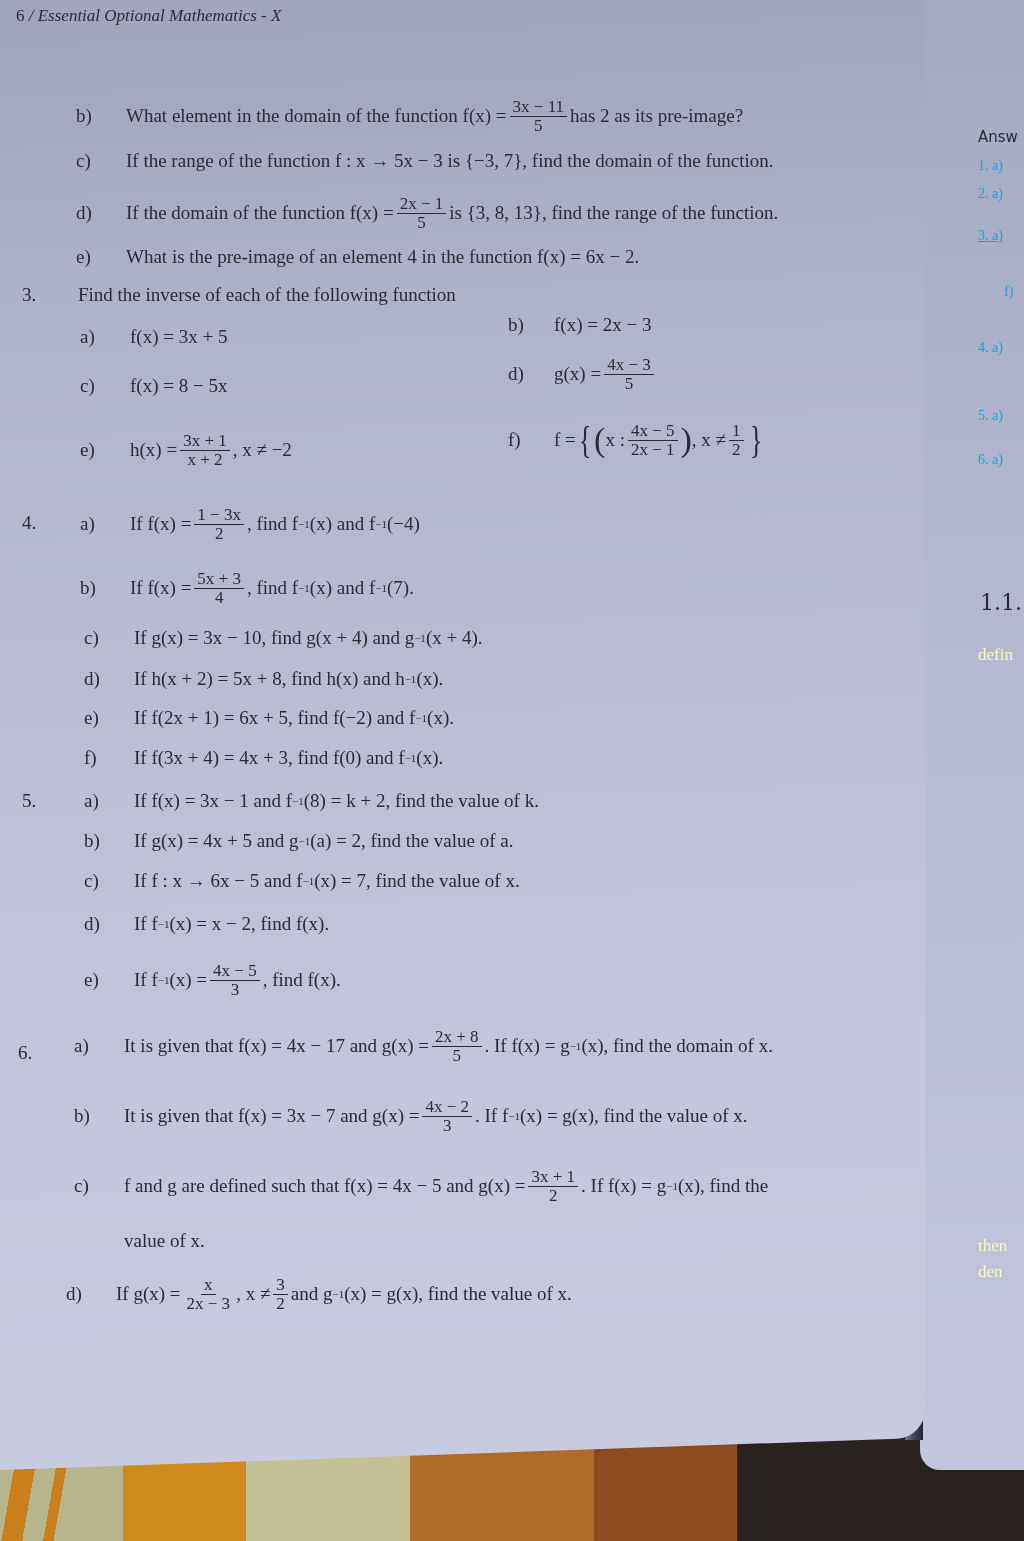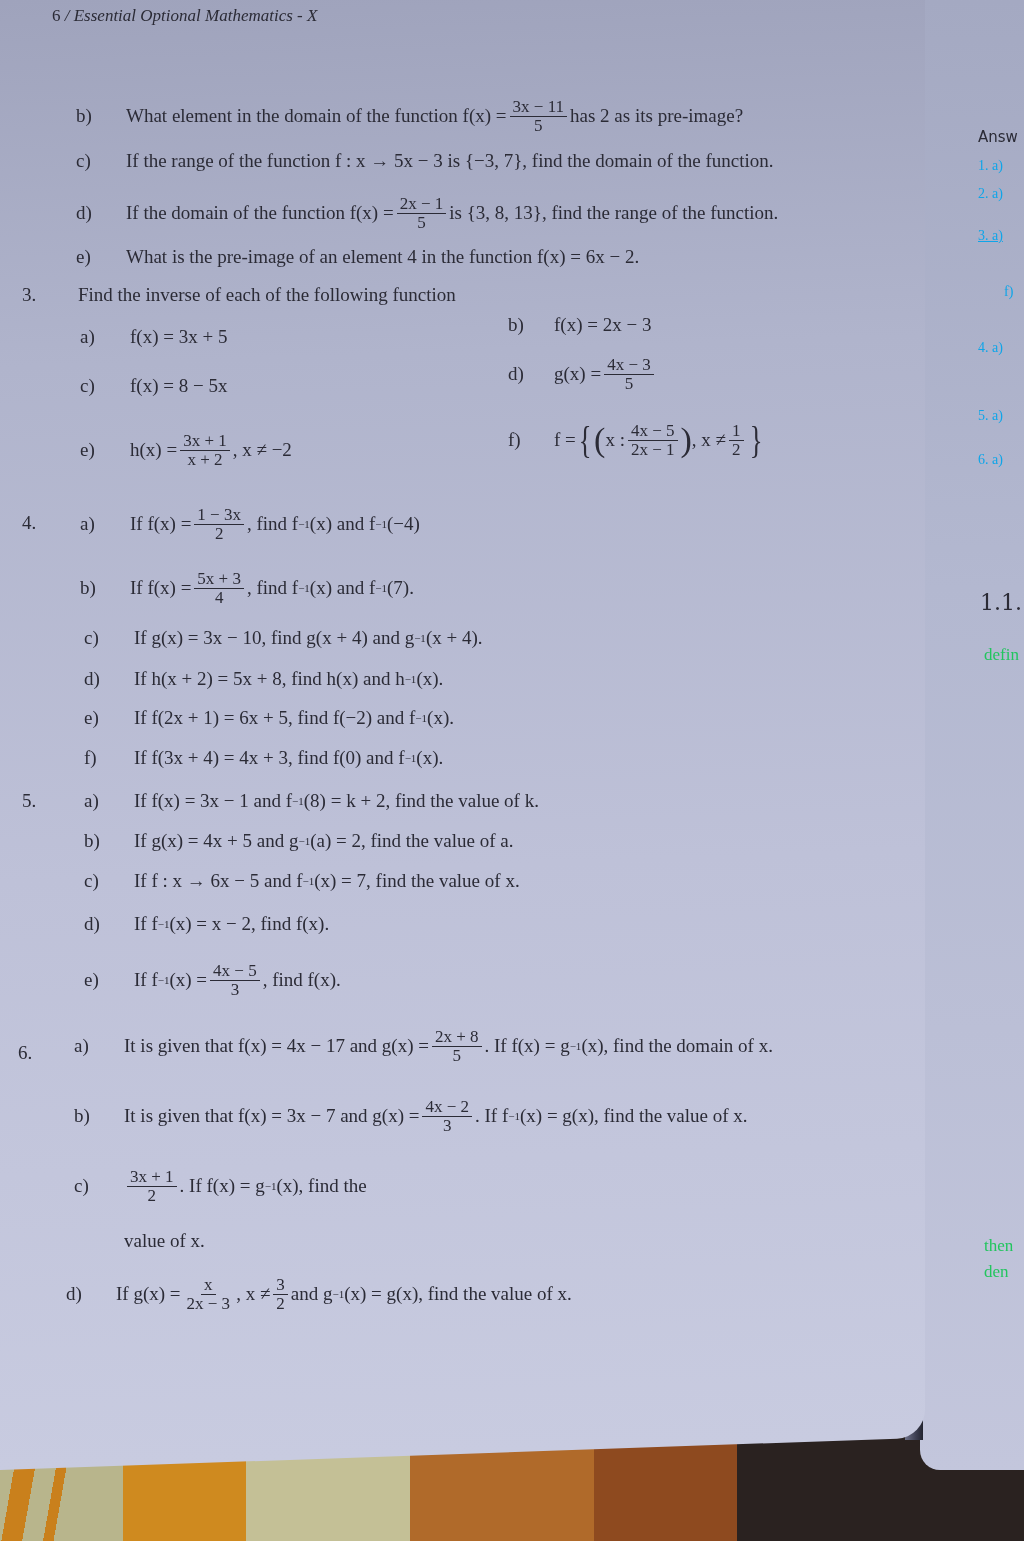--- a/index.html
+++ b/index.html
@@ -29,36 +29,36 @@
   }
   
   .page-left {
     position:absolute; top:0; left:0; width:925px; height:1470px;
     background:linear-gradient(180deg,#9fa3bc 0%,#b0b4cc 25%,#bec1d8 60%,#c8cbe0 100%);
     transform:skewY(-2deg); transform-origin:0 0;
     border-bottom-right-radius:28px;
   }
   .content { position:absolute; top:0; left:0; width:1024px; height:1430px; }
   .header {
-    position:absolute; left:16px; top:6px; font-size:17px; font-style:italic;margin-left:36px;
+    position:absolute; left:16px; top:6px; font-size:17px; font-style:italic;
   }
   .header .num { font-style:normal; }
   .line { position:absolute; font-size:19px; white-space:nowrap; display:flex; align-items:center; }
   .qnum { position:absolute; font-size:19px; }
   .lbl { display:inline-block; width:50px; }
   .frac { display:inline-flex; flex-direction:column; align-items:center; vertical-align:middle; margin:8px 3px; font-size:17px; line-height:1.05; }
   .frac .n { border-bottom:1.5px solid #2b2b36; padding:0 3px; }
   .frac .d { padding:0 3px; }
   .sup { font-size:11px; vertical-align:super; }
   .brace { font-size:38px; line-height:1; transform:scaleX(0.7); display:inline-block; }
   .paren { font-size:34px; line-height:1; display:inline-block; }
   .answers { position:absolute; left:978px; font-size:14px; color:#0ea5e9; }
   .ans-head { position:absolute; left:978px; top:128px; font-family:"DejaVu Sans",sans-serif; font-size:15px; color:#2b2b36; }
   .side-big { position:absolute; left:980px; top:590px; font-size:22px; font-family:"DejaVu Serif",serif; }
-  .side-word { position:absolute; left:978px; font-size:17px; color:#22c55e;margin-left:6px; }
+  .side-word { position:absolute; left:978px; font-size:17px; color:#fef9c3; }
 </style>
 </head>
 <body>
 
 <div class="carpet"></div>
 <div class="page-right"></div>
 <div class="gutter"></div>
 <div class="page-left"></div>
 
 <div class="content">
@@ -253,20 +253,21 @@
     <span class="frac">
         <span class="n">4x − 2</span>
         <span class="d">3</span>
       </span>
     <span>. If f</span>
       <span class="sup">−1</span>
       <span>(x) = g(x), find the value of x.</span>
   </div>
   <div class="line" style="left:74px; top:1160px;">
     <span class="lbl">c)</span>
+    <span>f and g are defined such that f(x) = 4x − 5 and g(x) =</span>
     <span class="frac">
         <span class="n">3x + 1</span>
         <span class="d">2</span>
       </span>
     <span>. If f(x) = g</span>
       <span class="sup">−1</span>
       <span>(x), find the</span>
   </div>
   <div class="line" style="left:124px; top:1230px;">value of x.</div>
   <div class="line" style="left:66px; top:1268px;">

